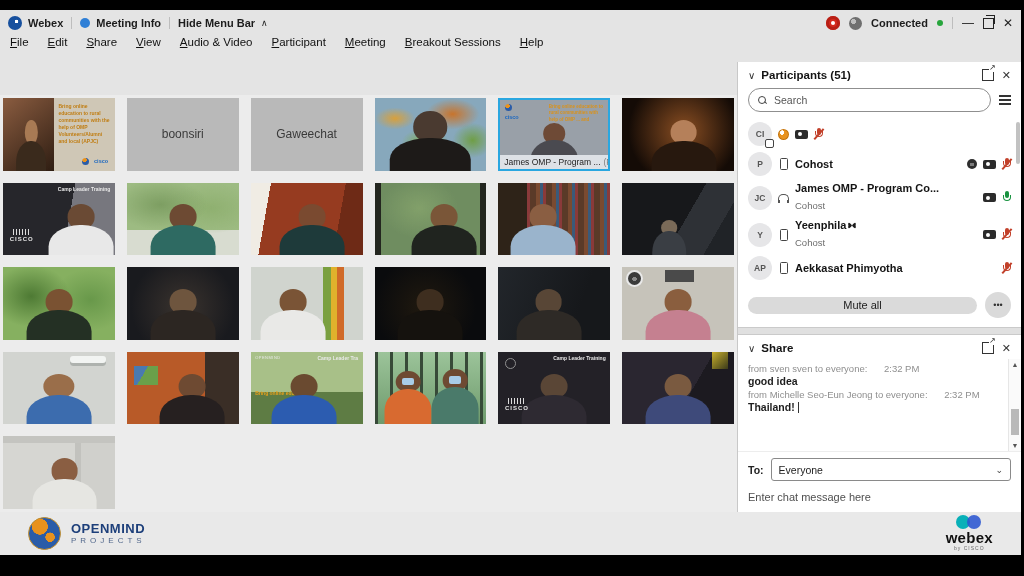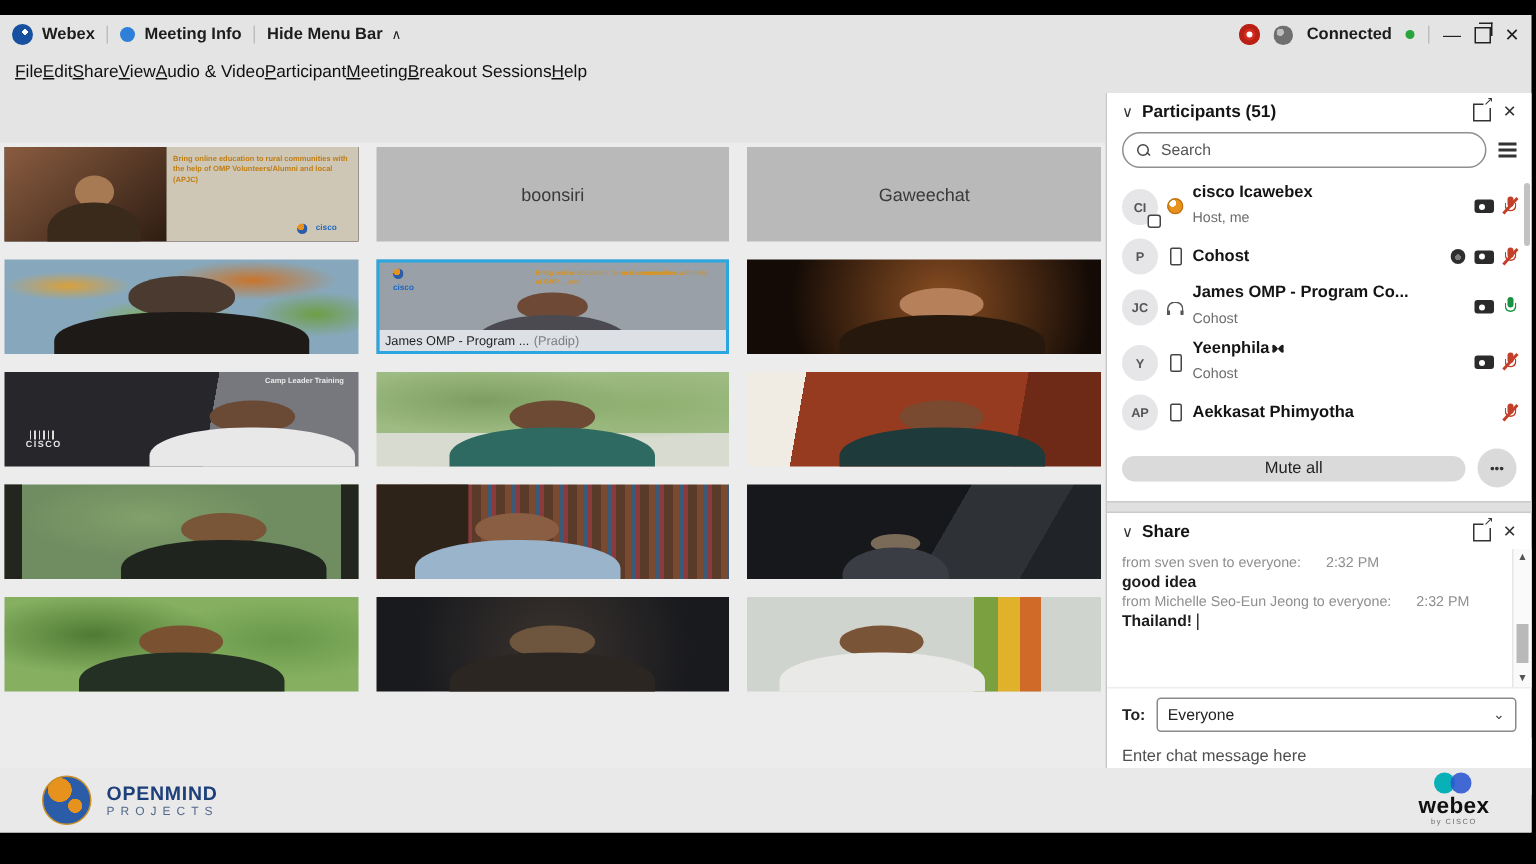--- a/index.html
+++ b/index.html
@@ -17,27 +17,27 @@
   .tb-right{margin-left:auto;display:flex;align-items:center;gap:9px;}
   .rec-dot{width:14px;height:14px;border-radius:50%;background:#d42a1e;box-shadow:inset 0 0 0 3px #b81f15;position:relative;}
   .rec-dot::after{content:"";position:absolute;left:5px;top:5px;width:4px;height:4px;border-radius:50%;background:#fff;}
   .cam-status{width:13px;height:13px;border-radius:50%;background:radial-gradient(circle at 35% 35%,#bdbdbd 0 20%,transparent 21%),#6f6f6f;}
   .conn-dot{width:6px;height:6px;border-radius:50%;background:#27a53c;}
   .win-btn{font-size:12px;color:#222;line-height:1;}
   .restore-box{position:relative;width:9px;height:9px;border:1.3px solid #222;}
   .restore-box::before{content:"";position:absolute;left:2px;top:-4px;width:8px;height:8px;border:1.3px solid #222;border-left:none;border-bottom:none;}
 
   
-  .menubar{position:absolute;left:0;top:26px;right:284px;height:24px;display:flex;align-items:center;padding:0 10px;}
+  .menubar{position:absolute;left:0;top:26px;right:284px;height:24px;display:flex;align-items:flex-start;gap:19px;padding:0 10px;}
   .menu-item{display:inline-block;font-size:11.5px;color:#111;}
   .menu-item::first-letter{text-decoration:underline;}
 
   
   .video-area{position:absolute;left:0;top:85px;width:737px;height:417px;background:#ececec;
-    display:grid;grid-template-columns:repeat(3,1fr);grid-template-rows:repeat(5,1fr);gap:12px;padding:3px;box-sizing:border-box;}
+    display:grid;grid-template-columns:repeat(6,1fr);grid-template-rows:repeat(5,1fr);gap:12px;padding:3px;box-sizing:border-box;}
   .tile{position:relative;overflow:hidden;background:#222;}
   .person{position:absolute;inset:0;}
   .person::before{content:"";position:absolute;left:var(--px,50%);top:var(--ht,30%);width:var(--hw,24%);height:var(--hh,34%);
     transform:translateX(-50%);border-radius:50% 50% 46% 46%;background:var(--skin,#3a2e26);}
   .person::after{content:"";position:absolute;left:var(--px,50%);top:calc(var(--ht,30%) + var(--hh,34%) - 5%);width:var(--sw,58%);height:62%;
     transform:translateX(-50%);border-radius:48% 48% 0 0;background:var(--shirt,#1d1d1d);}
 
   .t11{background:#23180f;}
   .t11 .photo{position:absolute;left:0;top:0;width:46%;height:100%;background:linear-gradient(140deg,#8a5c40,#2e1d12);}
   .t11 .slide{position:absolute;right:0;top:0;width:54%;height:100%;background:#cfc7b6;box-sizing:border-box;padding:5px 3px 2px 4px;}
@@ -378,24 +378,20 @@
       <span class="sort-icon"></span>
     </div>
 
     <div class="plist">
       <div class="prow">
         <span class="avatar">
           <span>CI</span>
           <span class="av-badge"></span>
         </span>
         <span class="presenter-ball"></span>
-        <span class="pname-block">
-          <span class="pname">cisco Icawebex</span>
-          <span class="psub">Host, me</span>
-        </span>
         <span class="cam-icon"></span>
         <span class="mic muted">
             <span class="slash"></span>
           </span>
       </div>
       <div class="prow">
         <span class="avatar">
           <span>P</span>
         </span>
         <span class="dev-slot">

